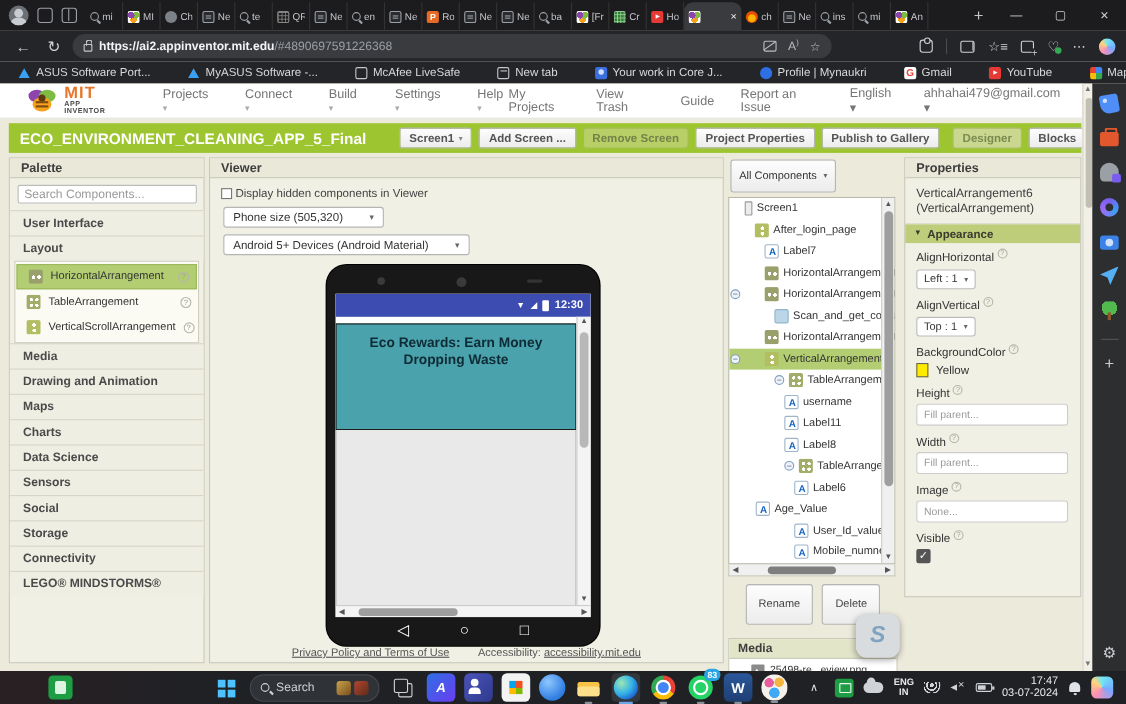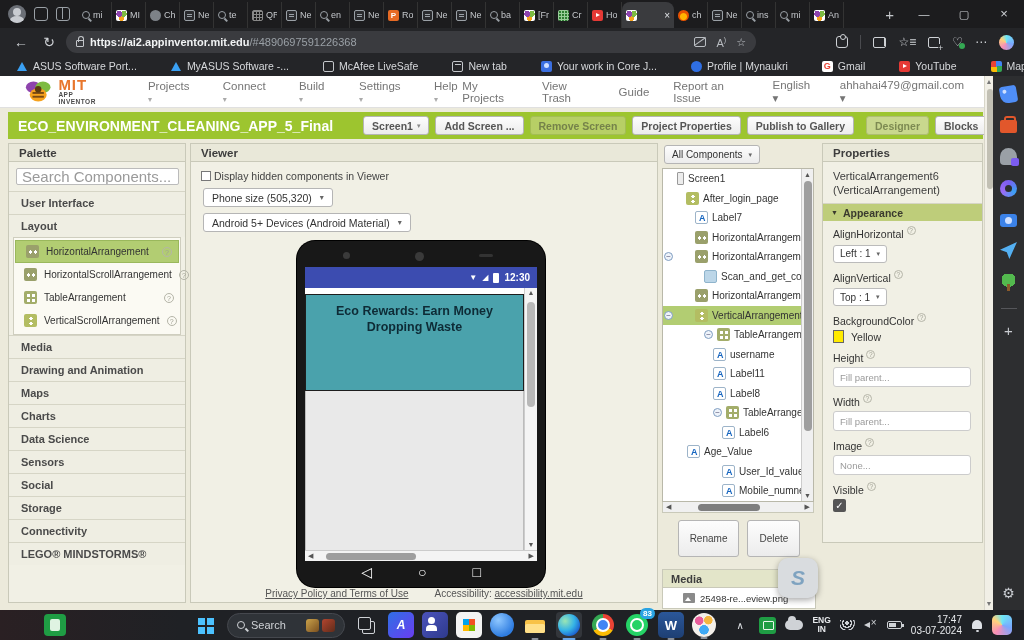--- a/index.html
+++ b/index.html
@@ -99,21 +99,21 @@
   .gbtn.muted{background:#b7cf66;border-color:#a3bd55;color:#75824a;}
   .gbtn.designer{background:#c9d88e;border-color:#aebd72;color:#7d8a52;}
   #projbar .spacer{flex:1;}
 
   
   .panel{position:absolute;background:#f1f0e5;border:1px solid #c9c9b9;}
   .phead{height:18px;background:#e9e8d9;border-bottom:1px solid #c9c9b9;font-size:11.5px;font-weight:bold;color:#3d3d3d;display:flex;align-items:center;padding:0 10px;}
 
   
   #palette{left:8px;top:67px;width:178px;height:460px;}
-  #psearch{margin:6px 7px;width:163px;height:17px;border:1px solid #bbb;border-radius:2px;font-size:15px;padding:0 5px;color:#333;background:#fff;font-family:"Liberation Sans",sans-serif;}
+  #psearch{margin:6px 7px;width:163px;height:17px;border:1px solid #bbb;border-radius:2px;font-size:11px;padding:0 5px;color:#333;background:#fff;font-family:"Liberation Sans",sans-serif;}
   #psearch::placeholder{color:#9a9a9a;}
   .psec{height:23px;border-top:1px solid #d6d5c6;display:flex;align-items:center;padding:0 12px;font-size:11px;font-weight:bold;color:#4a4a4a;background:#efeee3;}
   .pbox{background:#fbfaf3;border:1px solid #cfcebf;margin:0 4px;padding:2px 0;}
   .pitem{height:23px;display:flex;align-items:center;gap:7px;padding:0 6px 0 10px;font-size:10px;color:#333;}
   .pitem.sel{background:#b2cd72;border:1px solid #9ab85c;margin:0 1px;}
   .pitem .q{margin-left:auto;}
   .q{width:10px;height:10px;border:1px solid #b5b5a8;border-radius:50%;color:#a0a094;font-size:7px;line-height:9px;text-align:center;flex:none;}
 
   .cic{display:inline-block;width:13px;height:13px;border-radius:2px;flex:none;position:relative;}
   .cic-horizontal{background:radial-gradient(circle at 4.5px 7px,#fff 0 1.6px,transparent 1.7px),radial-gradient(circle at 9.5px 7px,#fff 0 1.6px,transparent 1.7px),#9aa06b;}
@@ -121,21 +121,21 @@
   .cic-vertical{background:radial-gradient(circle at 7px 4.5px,#fff 0 1.6px,transparent 1.7px),radial-gradient(circle at 7px 9.5px,#fff 0 1.6px,transparent 1.7px),#b3bd62;}
   .cic-label{background:#fff;border:1px solid #9db4c9;}
   .cic-label::after{content:"A";color:#1565c0;font:bold 9px/12px "Liberation Sans",sans-serif;position:absolute;left:3px;top:0;}
   .cic-button{background:#bcd6e8;border:1px solid #8fb4cc;}
   .cic-screen{background:#ececec;border:1px solid #999;width:7px;height:13px;border-radius:1px;}
 
   
   #viewer{left:190px;top:67px;width:468px;height:460px;}
   .vctl{padding:8px 10px 0 10px;font-size:10.5px;color:#444;display:flex;align-items:center;gap:3px;}
   .chk{width:10px;height:10px;border:1px solid #777;background:#fff;flex:none;}
-  .vdrop{margin:6px 0 0 12px;background:#fff;border:1px solid #b5b5b5;border-radius:3px;height:19px;display:inline-flex;align-items:center;gap:8px;padding:0 8px;font-size:10.5px;color:#333;}
+  .vdrop{margin:6px 0 0 12px;background:#fff;border:1px solid #b5b5b5;border-radius:3px;height:19px;display:inline-flex;align-items:center;gap:24px;padding:0 8px;font-size:10.5px;color:#333;}
   .vdrop .car{font-size:8px;color:#666;}
 
   
   #phone{left:106px;top:97px;width:248px;height:346px;background:#181818;border-radius:18px;box-shadow:0 0 0 1px #000;}
   #phone .cam{position:absolute;left:46px;top:11px;width:7px;height:7px;border-radius:50%;background:#3a3a3a;}
   #phone .spk{position:absolute;left:118px;top:11px;width:9px;height:9px;border-radius:50%;background:#3a3a3a;}
   #phone .sens{position:absolute;right:52px;top:13px;width:14px;height:3px;border-radius:2px;background:#333;}
   #pscreen{position:absolute;left:8px;top:26px;width:232px;height:294px;background:#fff;overflow:hidden;}
   #pstatus{height:21px;background:#3c4cb0;display:flex;align-items:center;justify-content:flex-end;gap:5px;padding:0 7px;color:#fff;}
   #pstatus .t{font-size:10px;font-weight:bold;}
@@ -150,21 +150,21 @@
   #pvscroll .thumb{position:absolute;left:2px;top:14px;width:8px;height:105px;background:#b8b8b8;border-radius:4px;}
   #pvscroll .arr.dn{position:absolute;bottom:0;left:0;right:0;}
   #phscroll{position:absolute;left:0;top:283px;width:232px;height:11px;background:#f4f4f4;border-top:1px solid #ccc;display:flex;align-items:center;}
   #phscroll .arr{color:#555;font-size:7px;padding:0 3px;}
   #phscroll .thumb{width:90px;height:7px;background:#9e9e9e;border-radius:4px;margin-left:10px;}
   #pnav{position:absolute;left:8px;bottom:4px;width:232px;height:22px;display:flex;align-items:center;justify-content:center;gap:46px;color:#fff;}
   #pnav span{font-size:14px;line-height:20px;}
 
   
   #compcol{left:662px;top:67px;width:154px;height:460px;background:transparent;}
-  #allcomp{height:19px;background:linear-gradient(#fdfdfd,#ececec);border:1px solid #b5b5b5;border-radius:3px;display:inline-flex;align-items:center;gap:6px;font-size:10px;color:#333;padding:0 7px;margin:2px 0 4px 2px;}
+  #allcomp{height:30px;background:linear-gradient(#fdfdfd,#ececec);border:1px solid #b5b5b5;border-radius:3px;display:inline-flex;align-items:center;gap:6px;font-size:10px;color:#333;padding:0 7px;margin:2px 0 4px 2px;}
   #allcomp .car{font-size:7px;color:#666;}
   #treebox{position:relative;width:152px;height:334px;background:#fff;border:1px solid #b9b8a9;overflow:hidden;}
   .trow{position:relative;height:19.5px;display:flex;align-items:center;gap:4px;font-size:10px;color:#333;white-space:nowrap;overflow:hidden;}
   .trow.sel{background:#b2cd72;}
   .tmark{width:9px;height:9px;border:1px solid #7f9dc0;border-radius:50%;color:#557;font-size:8px;line-height:7px;text-align:center;flex:none;background:#eef3fa;}
   .tmark.edge{position:absolute;left:1px;}
   #treevs{position:absolute;right:0;top:0;width:12px;height:332px;background:#f0f0f0;border-left:1px solid #ccc;}
   #treevs .thumb{position:absolute;left:2px;top:12px;width:8px;height:250px;background:#9e9e9e;border-radius:4px;}
   #treevs .arr{display:block;text-align:center;color:#555;font-size:7px;line-height:11px;}
   #treevs .arr.dn{position:absolute;bottom:0;left:0;right:0;}
@@ -532,25 +532,20 @@
           <div class="psec">
             <span>Layout</span>
           </div>
           <div class="pbox">
             <div class="pitem sel">
               <span class="cic cic-horizontal"></span>
               <span>HorizontalArrangement</span>
               <span class="q">?</span>
             </div>
             <div class="pitem">
-              <span class="cic cic-horizontal"></span>
-              <span>HorizontalScrollArrangement</span>
-              <span class="q">?</span>
-            </div>
-            <div class="pitem">
               <span class="cic cic-table"></span>
               <span>TableArrangement</span>
               <span class="q">?</span>
             </div>
             <div class="pitem">
               <span class="cic cic-vertical"></span>
               <span>VerticalScrollArrangement</span>
               <span class="q">?</span>
             </div>
           </div>

